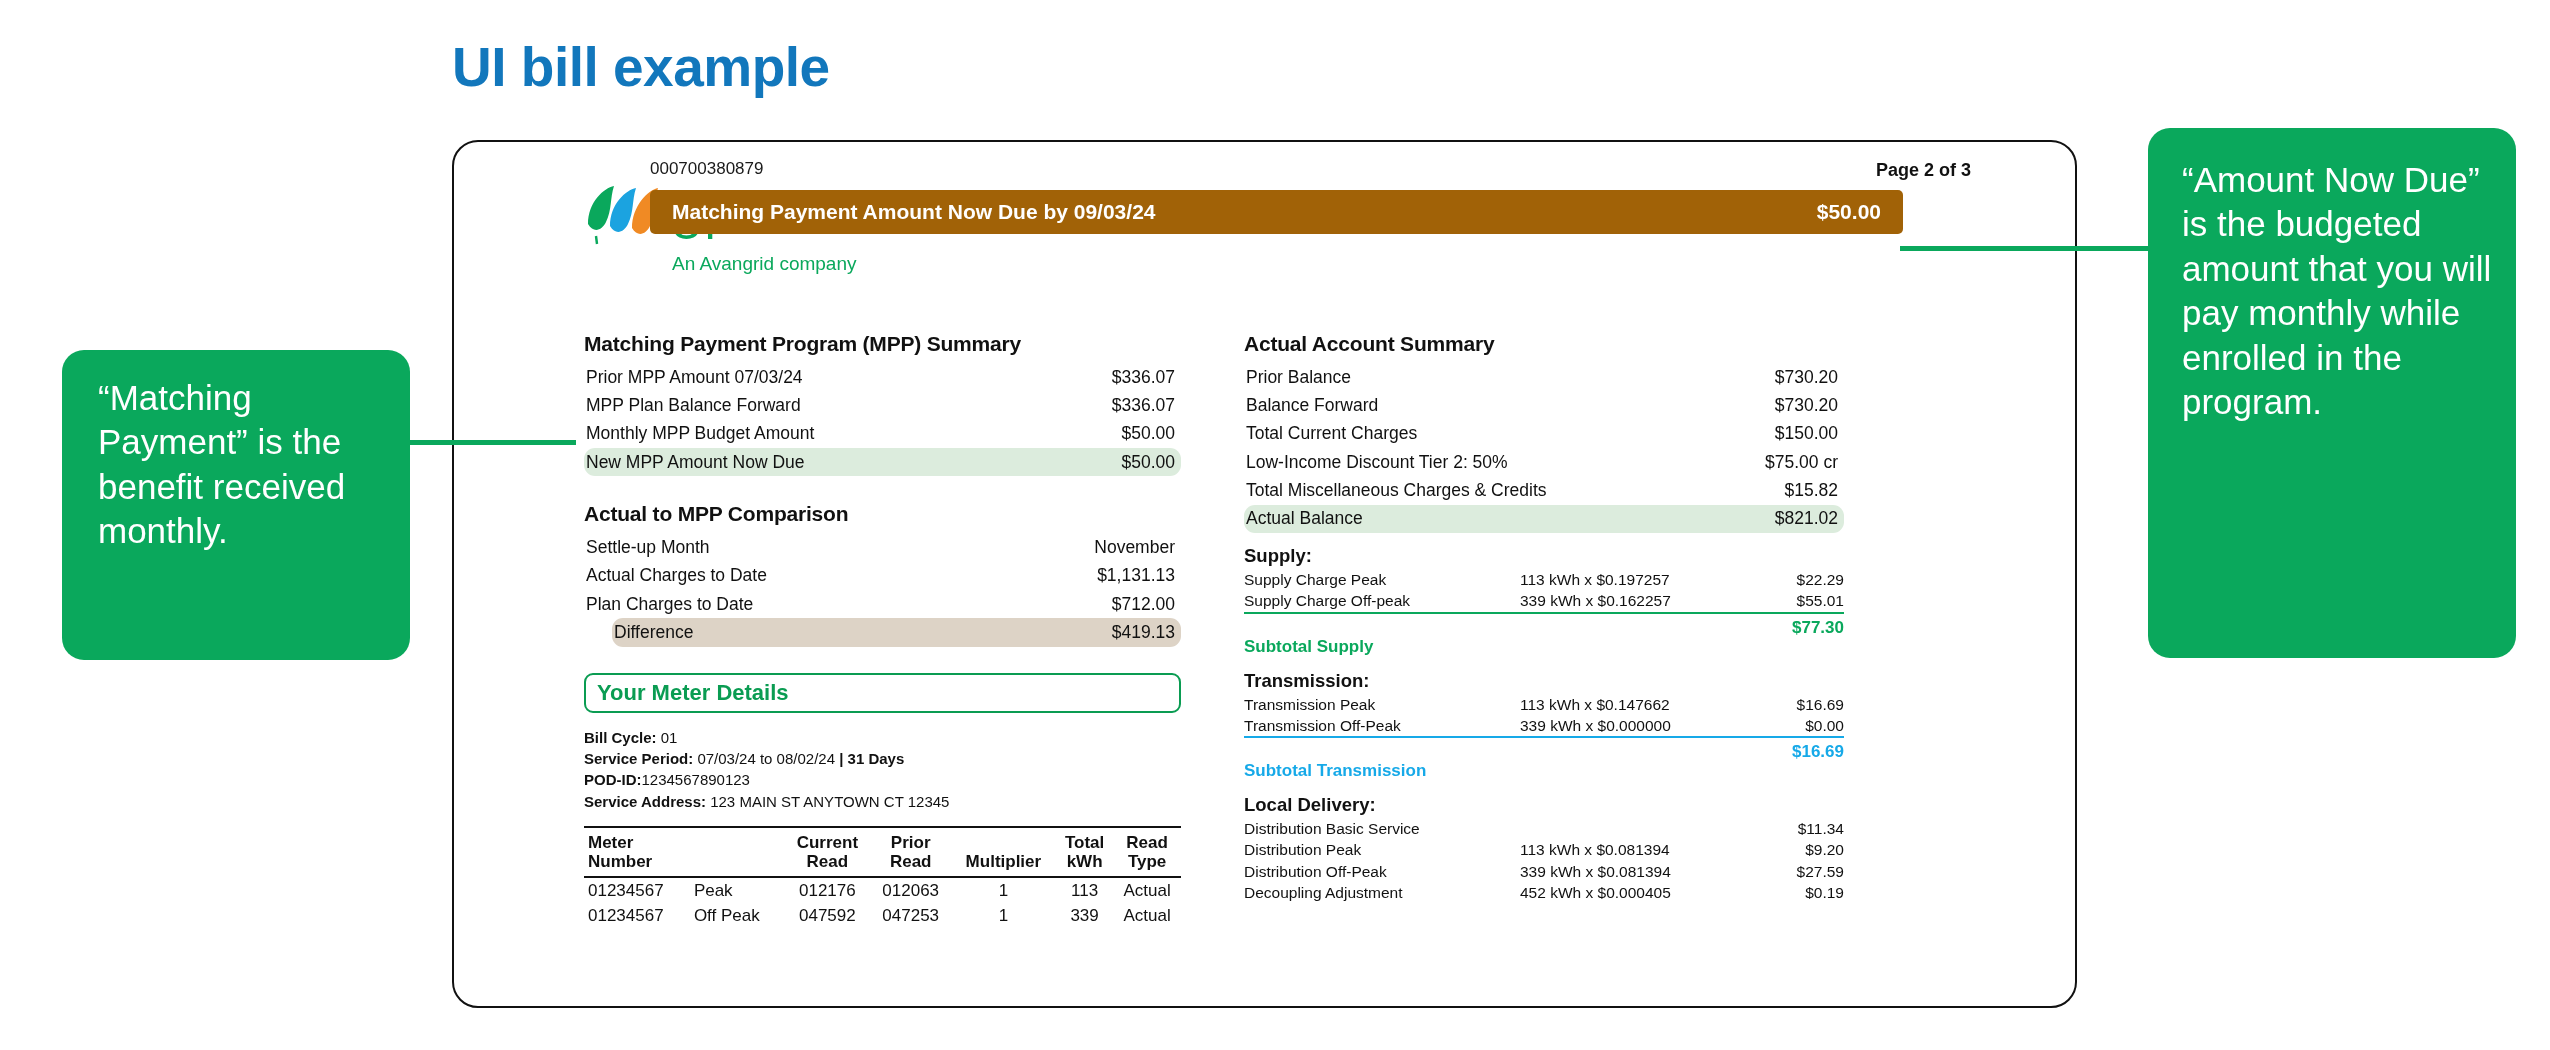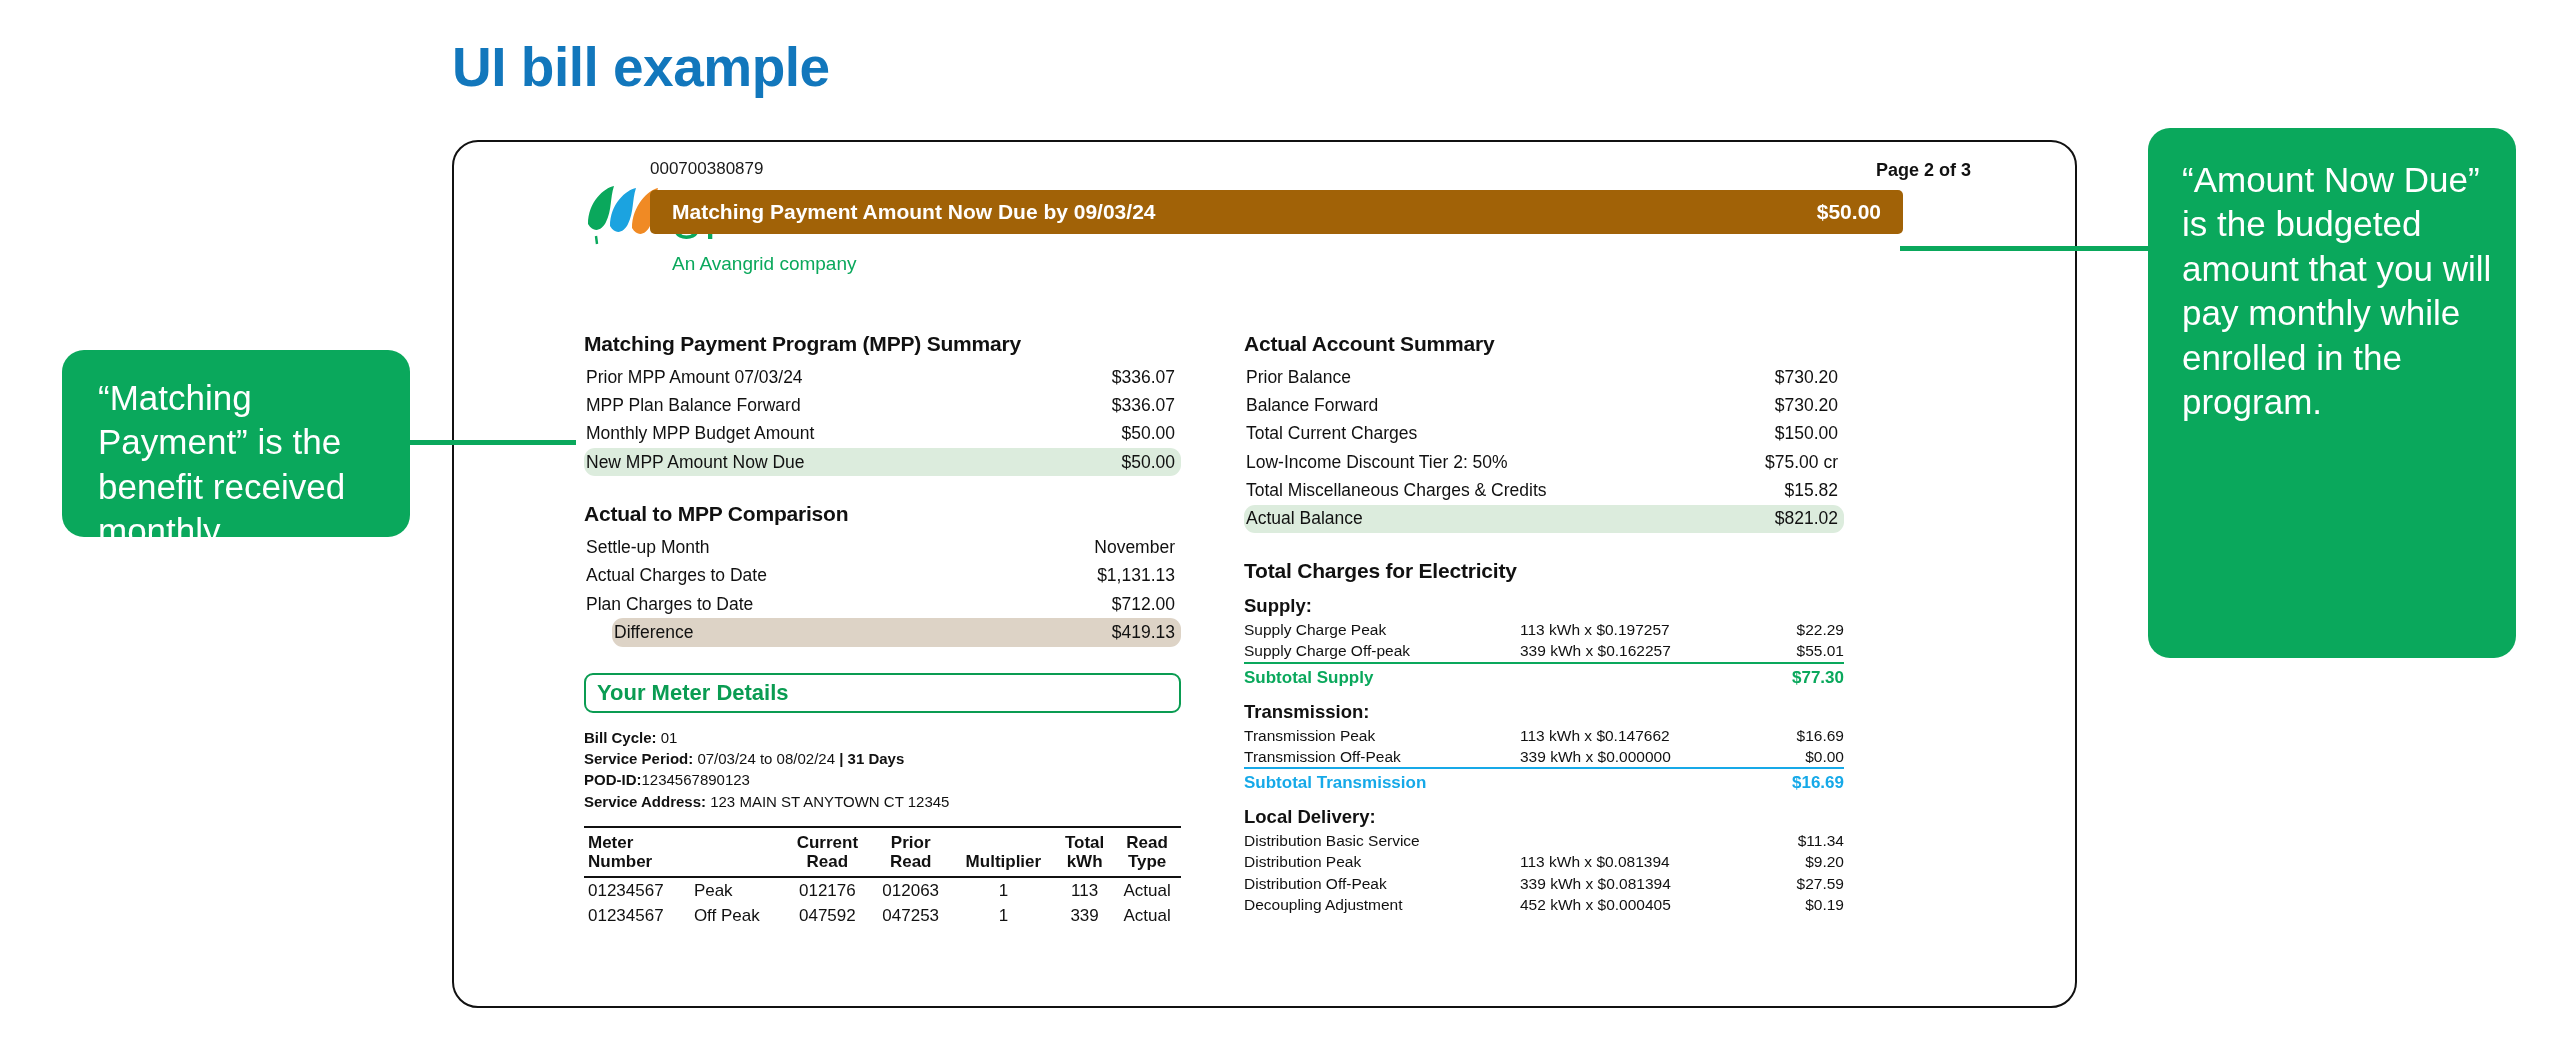--- a/index.html
+++ b/index.html
@@ -132,37 +132,37 @@
     line-height: 1.37;
   }
   .chg-row .desc { width: 276px; white-space: nowrap; }
   .chg-row .calc { width: 212px; white-space: nowrap; }
   .chg-row .amt  { flex: 1; text-align: right; white-space: nowrap; }
 
   .sub-row {
     display: flex; font-size: 17px; font-weight: bold;
     padding-top: 3px; line-height: 1.3;
   }
-  .sub-row .desc { flex: 1; }
+  .sub-row .desc { flex: 1; margin-top: 19px; }
   .sub-row .amt  { text-align: right; white-space: nowrap; }
   .sub-row.green { color: #0aa85c; border-top: 2.5px solid #0aa85c; }
   .sub-row.blue  { color: #16a9e8; border-top: 2.5px solid #16a9e8; }
 
   
   .callout {
     position: absolute;
     background: #0aa85c;
     border-radius: 22px;
     color: #ffffff;
   }
   .callout .txt {
     font-size: 35px; line-height: 1.27; font-weight: 400;
   }
   #callout-left {
-    left: 62px; top: 350px; width: 348px; height: 187px;
+    left: 62px; top: 350px; width: 348px; height: 310px;
     padding: 26px 24px 0 36px;
   }
   #callout-right {
     left: 2148px; top: 128px; width: 368px; height: 530px;
     padding: 30px 18px 0 34px;
   }
 
   .connector { position: absolute; background: #0aa85c; height: 5px; }
   #connector-left  { left: 408px; top: 440px; width: 168px; }
   #connector-right { left: 1900px; top: 246px; width: 250px; }
@@ -319,21 +319,20 @@
             <div class="row">
               <span class="lbl">Total Miscellaneous Charges &amp; Credits</span>
               <span class="val">$15.82</span>
             </div>
             <div class="row bold hl-green">
               <span class="lbl">Actual Balance</span>
               <span class="val">$821.02</span>
             </div>
           </div>
 
-        <h2 class="sect gap">Total Charges for Electricity</h2>
         <div id="charge-groups">
             <div class="chg-group-title">Supply:</div>
             <div class="chg-row">
               <span class="desc">Supply Charge Peak</span>
               <span class="calc">113 kWh x $0.197257</span>
               <span class="amt">$22.29</span>
             </div>
             <div class="chg-row">
               <span class="desc">Supply Charge Off-peak</span>
               <span class="calc">339 kWh x $0.162257</span>

